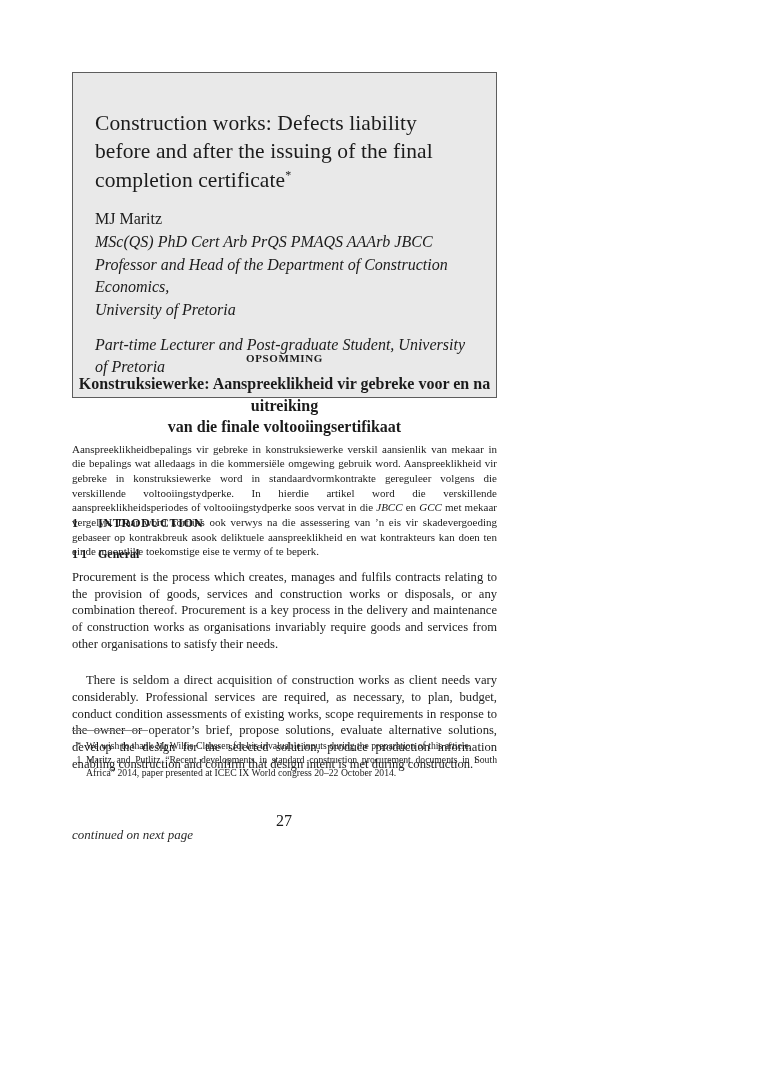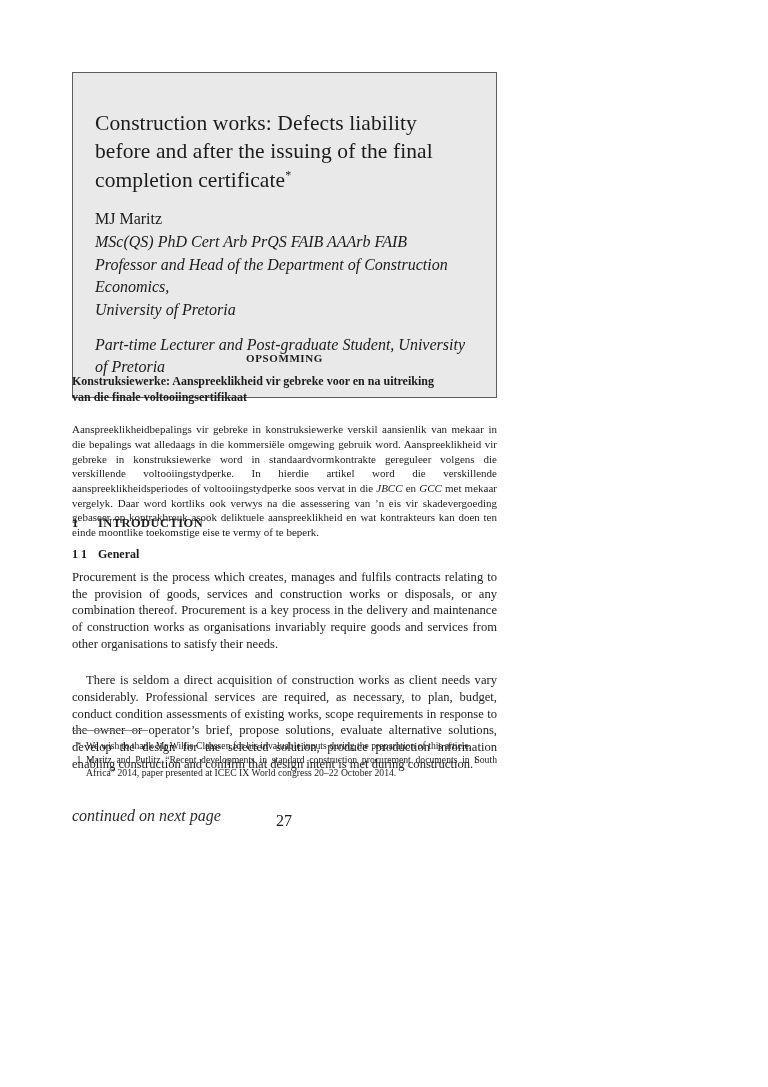--- a/index.html
+++ b/index.html
@@ -70,25 +70,25 @@
     width: 425px;
   }
   .abstract-head {
     text-align: center;
     font-weight: bold;
     font-size: 11px;
     letter-spacing: 0.6px;
     margin-bottom: 9px;
   }
   .abstract-subhead {
-    text-align: left;
-    font-weight: bold;
-    font-size: 12px;
+    text-align: center;
+    font-weight: bold;
+    font-size: 16px;
     line-height: 1.35;
-    margin-bottom: 17px;
+    margin-bottom: 4px;
   }
   .abstract-body {
     font-size: 11px;
     line-height: 1.335;
     text-align: justify;
     text-justify: inter-word;
     hyphens: manual;
   }
   .abstract-body i { font-style: italic; }
 
@@ -168,22 +168,22 @@
   }
   .fn-text {
     flex: 1 1 auto;
     text-align: justify;
     hyphens: manual;
   }
 
   .continued {
     position: absolute;
     left: 72px;
-    top: 807px;
-    font-size: 16px;
+    top: 827px;
+    font-size: 13px;
     font-style: italic;
     color: #2a2a2a;
   }
   .folio {
     position: absolute;
     left: 0;
     top: 812px;
     width: 568px;
     text-align: center;
     font-size: 16px;
@@ -192,21 +192,21 @@
 </head>
 <body>
 
 <div class="page">
 
   <div class="title-box">
     <h1 class="title"><span>Construction works: Defects liability before and after the issuing of the final completion certificate</span><span class="star">*</span></h1>
 
     <div class="author-block">
       <div class="name">MJ Maritz</div>
-      <div class="degrees">MSc(QS) PhD Cert Arb PrQS FAIB AAArb FAIB</div>
+      <div class="degrees">MSc(QS) PhD Cert Arb PrQS PMAQS AAArb JBCC</div>
       <div class="affil">Professor and Head of the Department of Construction Economics,</div>
       <div class="affil">University of Pretoria</div>
 
       <div class="author-gap"></div>
 
       <div class="affil">Part-time Lecturer and Post-graduate Student, University of Pretoria</div>
     </div>
   </div>
 
   <div class="abstract">

